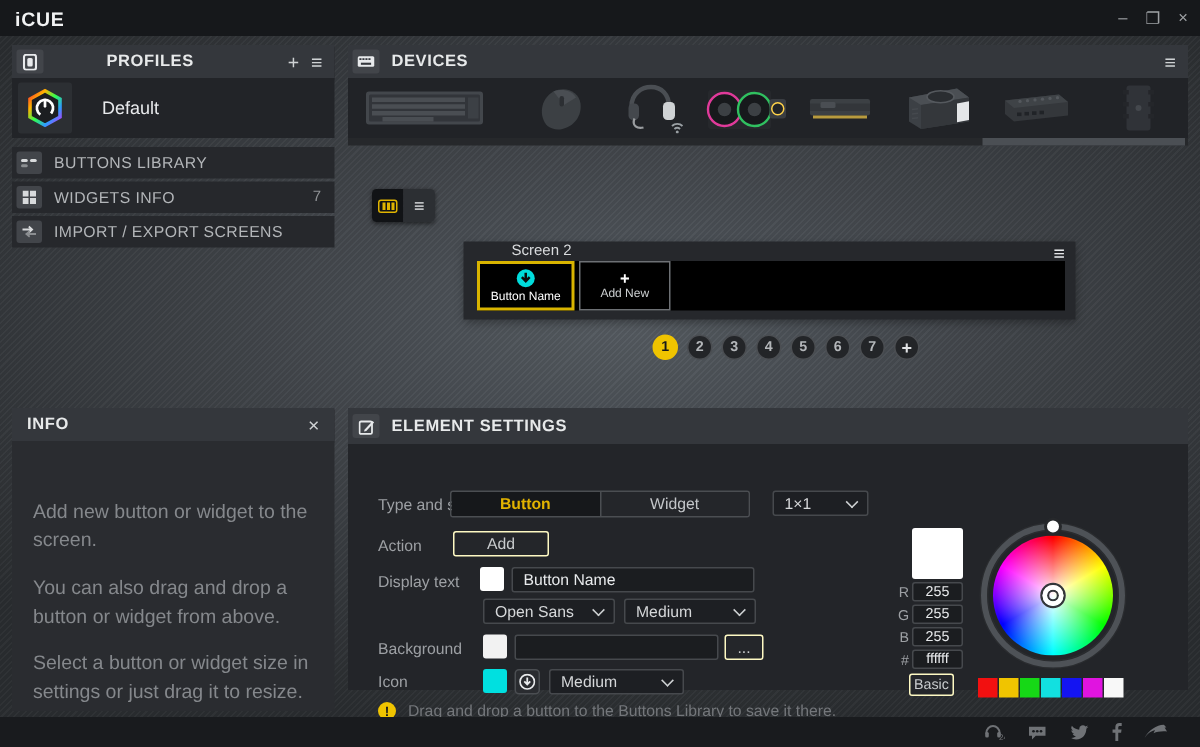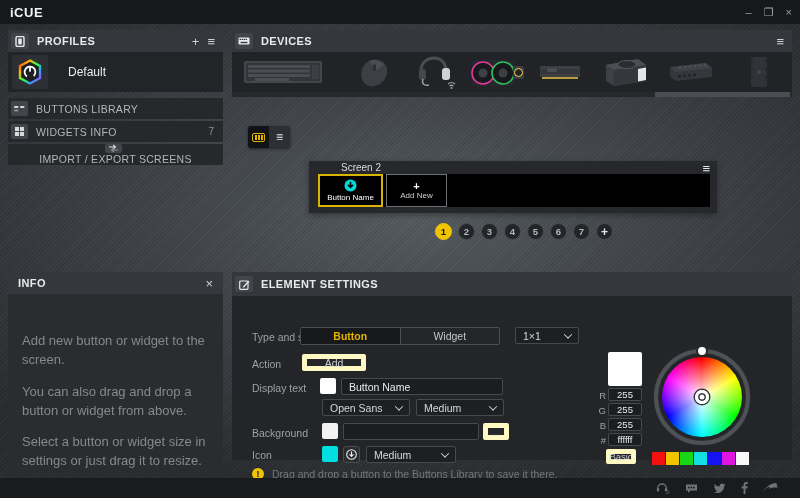--- a/index.html
+++ b/index.html
@@ -24,21 +24,21 @@
 
   
   .phdr { position:absolute; background:#34373c; display:flex; align-items:center; box-shadow:0 1px 0 rgba(0,0,0,.4); }
   .phdr .ttl { font-size:11px; font-weight:bold; color:#e7e9ea; letter-spacing:.4px; }
   .chip { width:18px; height:16px; background:#42454a; border-radius:2px; display:flex; align-items:center; justify-content:center; margin:0 8px 0 3px; }
   .hdr-actions { margin-left:auto; display:flex; align-items:center; gap:8px; margin-right:8px; color:#cfd2d4; }
   .plus { font-size:13px; line-height:1; cursor:default; }
   .burger { font-size:13px; line-height:1; cursor:default; }
 
   
-  .profiles-hdr { left:8px; top:6px; width:215px; height:22px; }
+  .profiles-hdr { left:8px; top:6px; width:215px; height:22px;gap:34px; }
   .profiles-body { position:absolute; left:8px; top:28px; width:215px; height:40px; background:#222428; display:flex; align-items:center; }
   .profile-tile { width:36px; height:34px; margin-left:4px; background:#2c2f33; border-radius:2px; display:flex; align-items:center; justify-content:center; }
   .profile-name { font-size:12px; color:#e8eaec; margin-left:20px; }
 
   .srow { position:absolute; left:8px; width:215px; height:21px; background:#26282c; display:flex; align-items:center; cursor:default; }
   .srow .chip { width:17px; height:15px; }
   .srow .lbl { font-size:10.5px; color:#b3b6b9; letter-spacing:.3px; }
   .srow .cnt { margin-left:auto; margin-right:9px; font-size:10px; color:#8f9295; }
 
   .info-hdr { left:8px; top:248px; width:215px; height:22px; justify-content:space-between; padding:0 10px;gap:28px; }
@@ -94,21 +94,21 @@
 
   .seg { position:absolute; left:68px; top:31px; width:200px; height:18px; display:flex; border:1px solid #4b4e52; border-radius:2px; overflow:hidden; }
   .seg > div { flex:1; display:flex; align-items:center; justify-content:center; font-size:10.5px; cursor:default; }
   .seg .on { background:#16181b; color:#e2b300; font-weight:bold; }
   .seg .off { background:#24262a; color:#c3c6c9; border-left:1px solid #4b4e52; }
 
   .dd { position:absolute; height:17px; background:#1d1f23; border:1px solid #46494d; border-radius:2px; display:flex; align-items:center; padding:0 7px; cursor:default; }
   .dd .val { font-size:10.5px; color:#d5d7d9; }
   .dd .chev { margin-left:auto; width:6px; height:6px; border-right:1.5px solid #cfd2d4; border-bottom:1.5px solid #cfd2d4; transform:rotate(45deg) translate(-1px,-1px); }
 
-  .btn { position:absolute; height:17px; background:#24262a; border:5px solid #fef9c3; border-radius:2px; color:#c9ccce; font-size:10.5px; display:flex; align-items:center; justify-content:center; cursor:default; }
+  .btn { position:absolute; height:17px; background:#24262a; border:1px solid #fef9c3; border-radius:2px; color:#c9ccce; font-size:10.5px; display:flex; align-items:center; justify-content:center; cursor:default; }
 
   .swatch { position:absolute; width:16px; height:16px; border-radius:2px; cursor:default; }
   .tinput { position:absolute; height:17px; background:#1b1d20; border:1px solid #46494d; border-radius:2px; color:#e8eaec; font-size:10.5px; display:flex; align-items:center; padding:0 7px; cursor:text; }
 
   .icon-btn { position:absolute; width:17px; height:17px; background:#2a2c30; border:1px solid #4b4e52; border-radius:3px; display:flex; align-items:center; justify-content:center; cursor:default; }
 
   .hint { position:absolute; left:20px; top:172px; display:flex; align-items:center; gap:8px; }
   .hint .warn { width:12px; height:12px; border-radius:50%; background:#f0c400; color:#16181b; font-size:9px; font-weight:bold; display:flex; align-items:center; justify-content:center; }
   .hint .txt { font-size:10.5px; color:#74777b; }
 
@@ -200,21 +200,21 @@
         <svg width="9" height="9" viewBox="0 0 9 9">
             <rect width="4" height="4" fill="#d8dadc"></rect>
             <rect x="5" width="4" height="4" fill="#d8dadc"></rect>
             <rect y="5" width="4" height="4" fill="#d8dadc"></rect>
             <rect x="5" y="5" width="4" height="4" fill="#d8dadc"></rect>
           </svg>
       </span>
       <span class="lbl">WIDGETS INFO</span>
       <span class="cnt">7</span>
     </div>
-    <div class="srow" style="top:120px;flex-direction:column;">
+    <div class="srow" style="top:120px;">
       <span class="chip">
         <svg width="11" height="9" viewBox="0 0 11 9">
             <path d="M1 3 L7 3 M5.2 1 L7.4 3 L5.2 5" stroke="#d8dadc" stroke-width="1.2" fill="none"></path>
             <path d="M10 6 L4 6 M5.8 4.2 L3.6 6 L5.8 7.8" stroke="#8b8e91" stroke-width="1.2" fill="none"></path>
           </svg>
       </span>
       <span class="lbl">IMPORT / EXPORT SCREENS</span>
     </div>
 
     <div class="phdr info-hdr">

